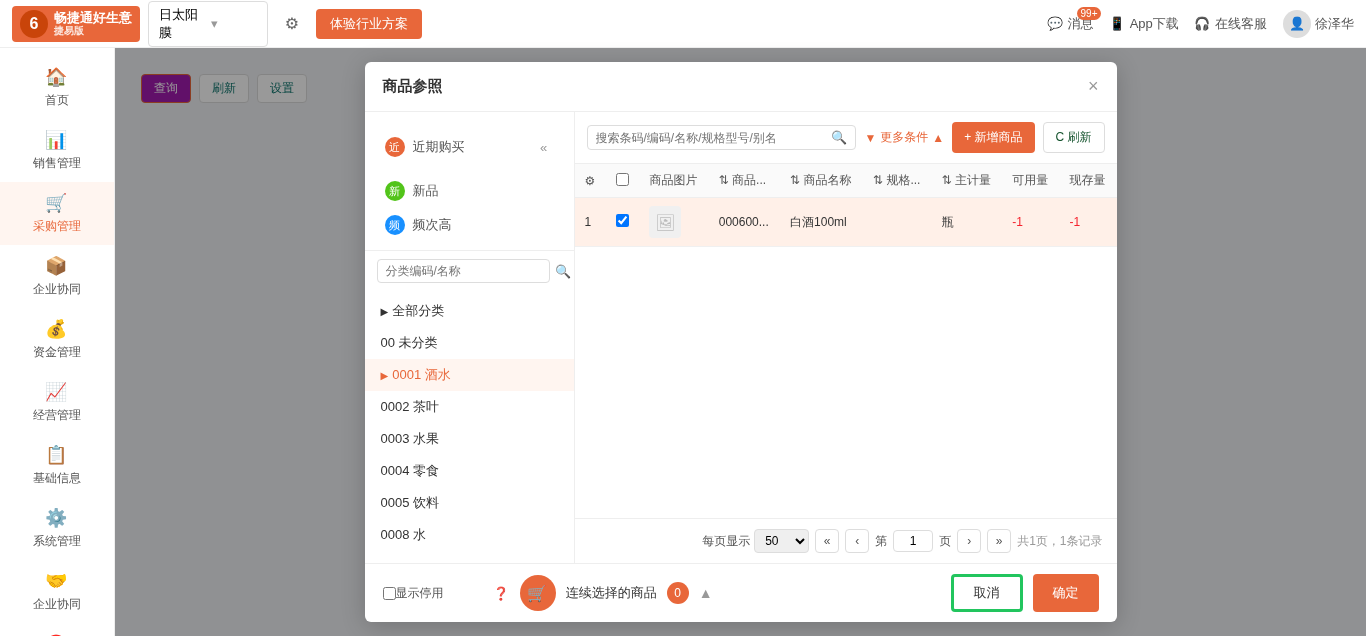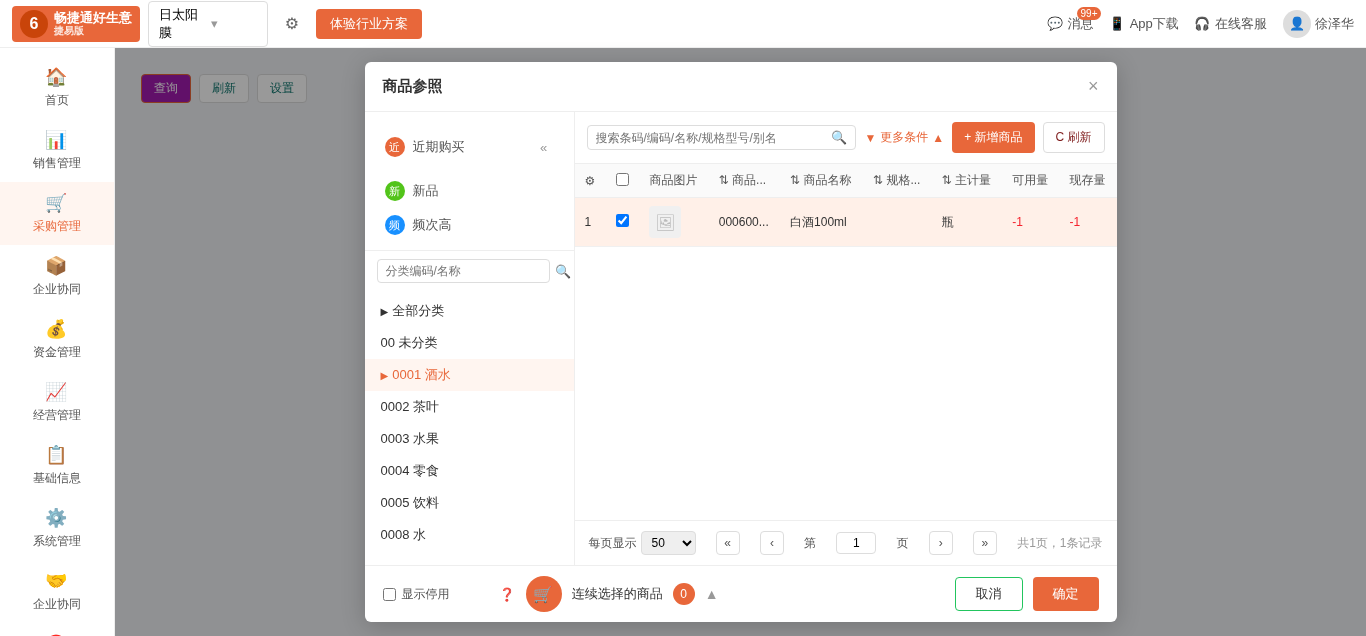--- a/index.html
+++ b/index.html
@@ -66,51 +66,51 @@
 
     
     .search-toolbar { display: flex; align-items: center; padding: 10px 12px; gap: 8px; border-bottom: 1px solid #eee; flex-wrap: wrap; }
     .search-input-wrap { display: flex; align-items: center; border: 1px solid #ddd; border-radius: 4px; padding: 4px 8px; gap: 4px; flex: 1; max-width: 280px; }
     .search-input-wrap input { border: none; outline: none; font-size: 12px; width: 100%; }
     .filter-btn { display: flex; align-items: center; gap: 4px; color: #e8673a; cursor: pointer; font-size: 12px; }
     .checkbox-group { display: flex; align-items: center; gap: 12px; font-size: 12px; color: #555; }
     .checkbox-item { display: flex; align-items: center; gap: 4px; cursor: pointer; }
     .toolbar-right { margin-left: auto; display: flex; gap: 8px; }
     .btn-add { background: #e8673a; color: #fff; border: none; border-radius: 4px; padding: 6px 12px; cursor: pointer; font-size: 12px; display: flex; align-items: center; gap: 4px; }
-    .btn-refresh { background: #fff; color: #7f1d1d; border: 1px solid #ddd; border-radius: 4px; padding: 6px 12px; cursor: pointer; font-size: 12px; display: flex; align-items: center; gap: 4px; }
+    .btn-refresh { background: #fff; color: #14532d; border: 1px solid #ddd; border-radius: 4px; padding: 6px 12px; cursor: pointer; font-size: 12px; display: flex; align-items: center; gap: 4px; }
 
     
     .table-wrap { flex: 1; overflow: auto; }
     table { width: 100%; border-collapse: collapse; font-size: 12px; }
     thead tr { background: #fafafa; }
     thead th { padding: 8px 10px; border-bottom: 1px solid #eee; color: #555; font-weight: 500; text-align: left; white-space: nowrap; }
     tbody tr { border-bottom: 1px solid #f0f0f0; }
     tbody tr.selected { background: #fff0e8; }
     td { padding: 8px 10px; color: #333; }
     .img-placeholder { width: 32px; height: 32px; background: #f0f0f0; border-radius: 4px; display: flex; align-items: center; justify-content: center; color: #bbb; font-size: 16px; }
     .neg { color: #f5222d; }
 
     
-    .pagination { display: flex; align-items: center; justify-content: space-between; padding: 10px 14px; border-top: 1px solid #eee; gap: 6px; font-size: 12px; color: #555; }
+    .pagination { display: flex; align-items: center; justify-content: flex-end; padding: 10px 14px; border-top: 1px solid #eee; gap: 6px; font-size: 12px; color: #555; }
     .pagination .per-page { display: flex; align-items: center; gap: 4px; }
     .pagination select { border: 1px solid #ddd; border-radius: 4px; padding: 3px 6px; font-size: 12px; }
     .page-btn { width: 24px; height: 24px; border: 1px solid #ddd; border-radius: 4px; display: flex; align-items: center; justify-content: center; cursor: pointer; background: #fff; color: #555; }
     .page-input { width: 40px; border: 1px solid #ddd; border-radius: 4px; padding: 3px 6px; text-align: center; font-size: 12px; }
     .page-total { color: #999; }
 
     
     .modal-footer { display: flex; align-items: center; padding: 10px 18px; border-top: 1px solid #eee; gap: 10px; }
-    .display-disabled { display: flex; align-items: center; gap: 6px; font-size: 12px; color: #555; }
+    .display-disabled { display: flex; align-items: center; font-size: 12px; color: #555; }
     .footer-center { display: flex; align-items: center; gap: 10px; margin-left: 40px; }
     .cart-btn { width: 36px; height: 36px; background: #e8673a; border-radius: 50%; display: flex; align-items: center; justify-content: center; color: #fff; cursor: pointer; font-size: 16px; }
     .continuous-label { font-size: 13px; color: #333; }
     .count-badge { background: #e8673a; color: #fff; border-radius: 50%; width: 22px; height: 22px; display: flex; align-items: center; justify-content: center; font-size: 12px; }
     .collapse-arrow { cursor: pointer; color: #999; font-size: 14px; }
     .footer-right { margin-left: auto; display: flex; gap: 10px; }
-    .btn-cancel { border: 1px solid #22c55e; background: #fff; color: #333; border-radius: 4px; padding: 7px 20px; cursor: pointer; font-size: 13px; }
+    .btn-cancel { border: 3px solid #22c55e; background: #fff; color: #333; border-radius: 4px; padding: 7px 20px; cursor: pointer; font-size: 13px; }
     .btn-confirm { background: #e8673a; color: #fff; border: none; border-radius: 4px; padding: 7px 20px; cursor: pointer; font-size: 13px; }
 
     
     .bg-content { padding: 10px; color: #999; font-size: 13px; }
     .bg-toolbar { display: flex; gap: 8px; margin-bottom: 10px; }
     .bg-btn { border: 1px solid #ddd; background: #fff; border-radius: 4px; padding: 5px 12px; cursor: pointer; font-size: 12px; color: #0f766e; }
     .bg-btn.primary { background: #a21caf; color: #fff; border-color: #e8673a; }
   </style>
 </head>
 <body>

